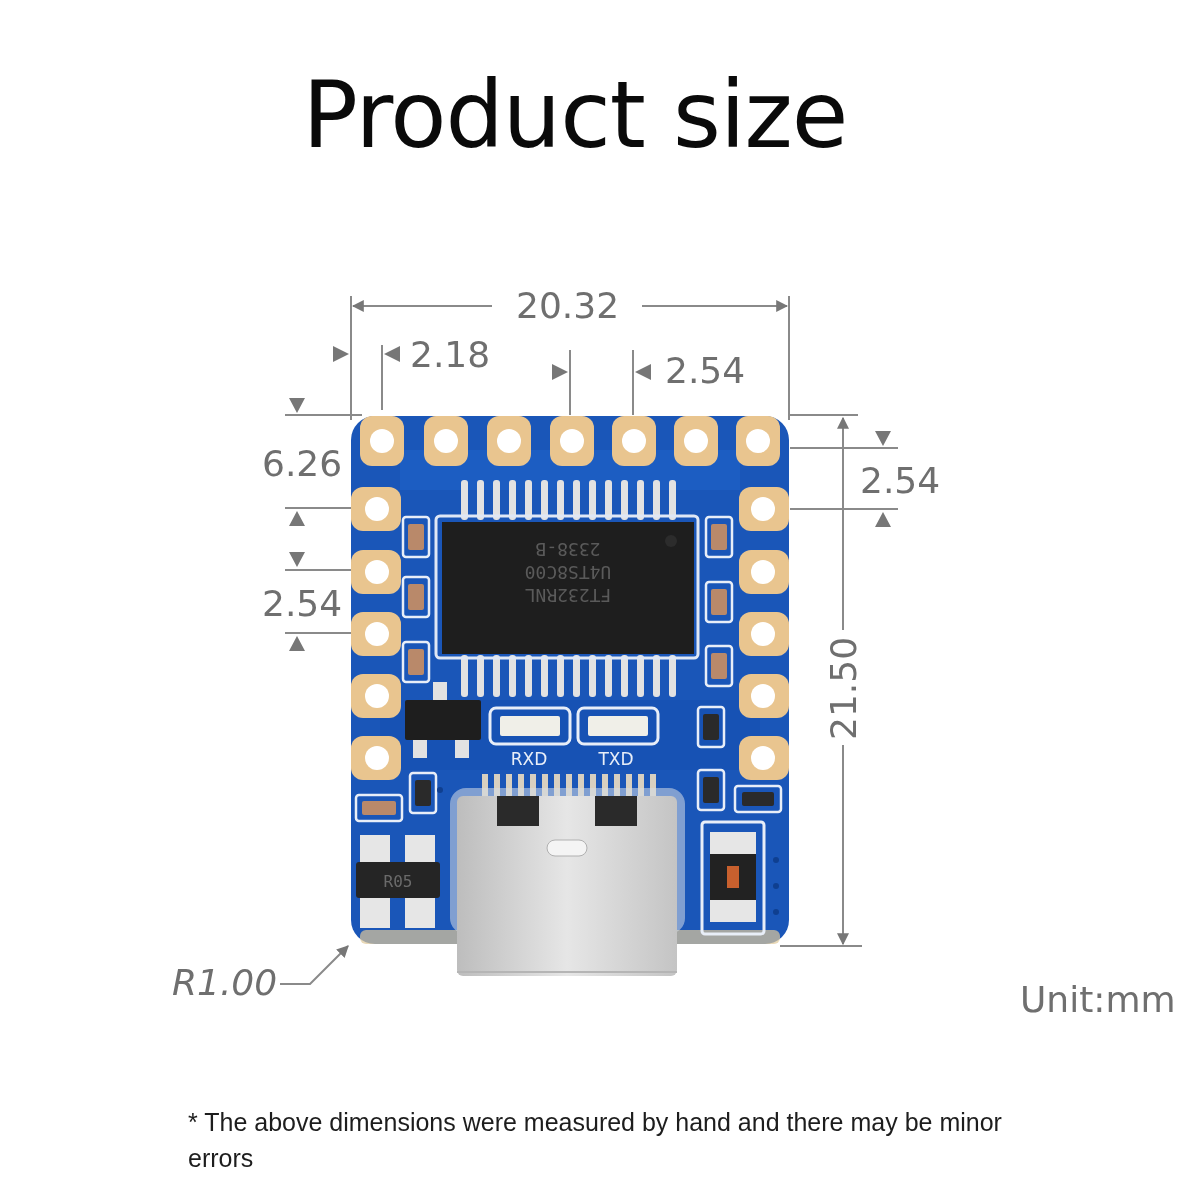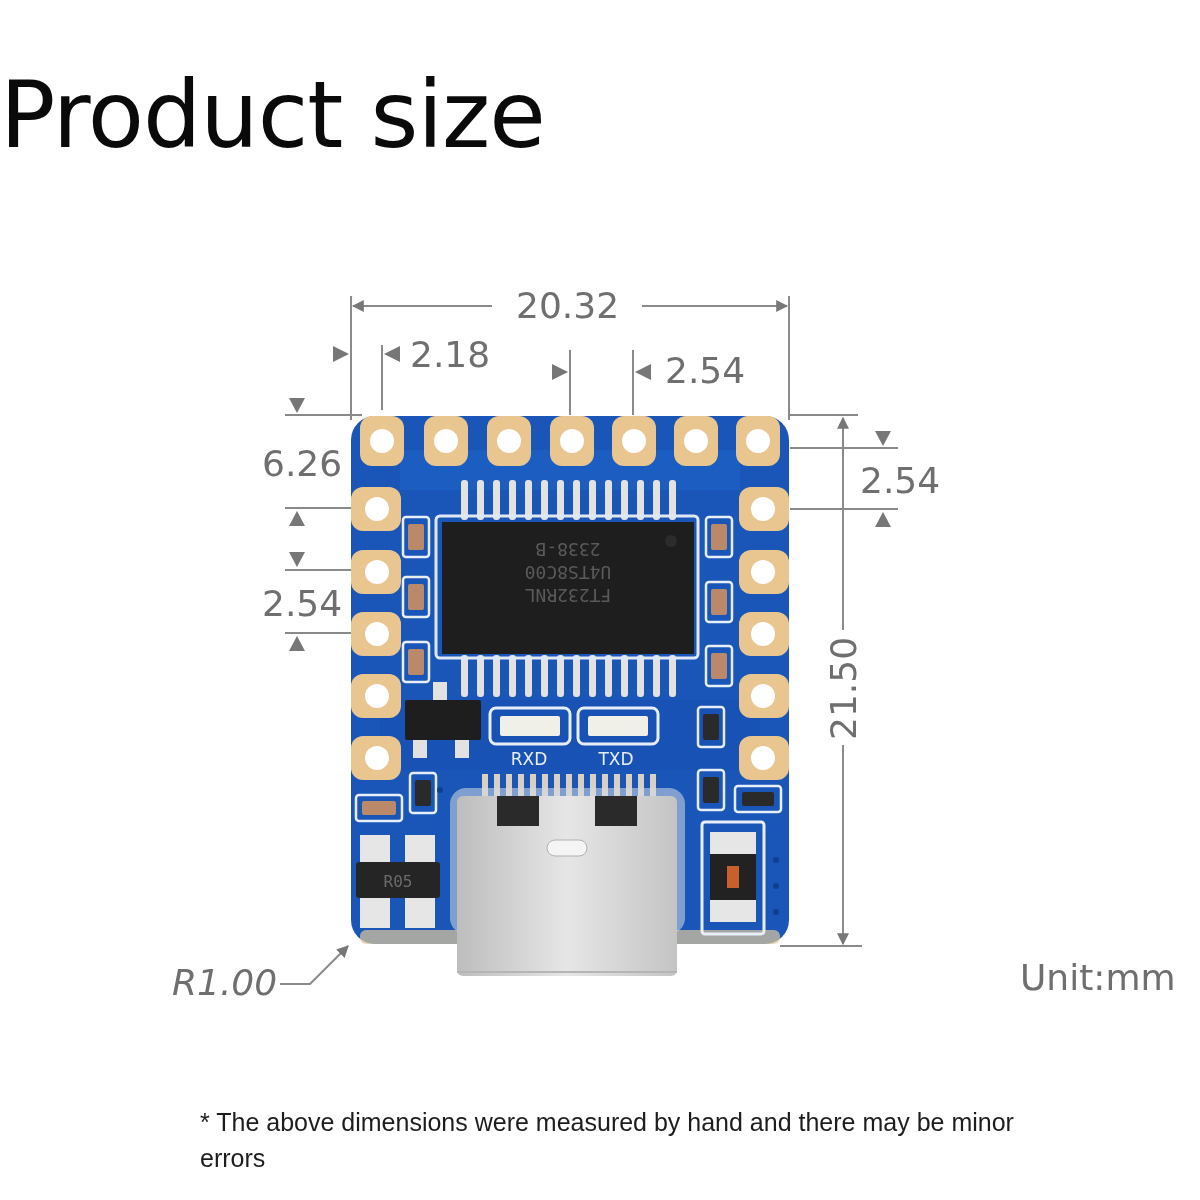--- a/index.html
+++ b/index.html
@@ -1,19 +1,19 @@
 <!DOCTYPE html>
 <html><head>
 <meta charset="utf-8">
 <style>
   html,body{margin:0;padding:0;background:#ffffff;}
   body{width:1200px;height:1200px;position:relative;overflow:hidden;font-family:"Liberation Sans",sans-serif;}
-  .title{position:absolute;left:0;top:62px;width:1150px;text-align:left;font-family:"DejaVu Sans",sans-serif;font-size:92px;color:#0a0a0a;letter-spacing:-1px;}
+  .title{position:absolute;left:0;top:62px;width:1150px;text-align:center;font-family:"DejaVu Sans",sans-serif;font-size:92px;color:#0a0a0a;letter-spacing:-1px;}
   .dim{position:absolute;font-family:"DejaVu Sans",sans-serif;color:#6f6f6f;font-size:36px;line-height:1;}
-  .note{position:absolute;left:188px;top:1104px;width:880px;font-family:"Liberation Sans",sans-serif;font-size:25px;line-height:36px;color:#1d1d1d;margin-left:12px;}
+  .note{position:absolute;left:188px;top:1104px;width:880px;font-family:"Liberation Sans",sans-serif;font-size:25px;line-height:36px;color:#1d1d1d;}
   svg{position:absolute;left:0;top:0;}
 </style>
 </head>
 <body>
 
 <div class="title">Product size</div>
 
 <svg width="1200" height="1200" viewBox="0 0 1200 1200">
   <defs>
     <marker id="arr" viewBox="0 0 10 10" refX="9" refY="5" markerWidth="6" markerHeight="6" orient="auto-start-reverse">
@@ -274,15 +274,15 @@
 </svg>
 
 <div class="dim" style="left:516px;top:288px;">20.32</div>
 <div class="dim" style="left:410px;top:337px;">2.18</div>
 <div class="dim" style="left:665px;top:353px;">2.54</div>
 <div class="dim" style="left:262px;top:446px;">6.26</div>
 <div class="dim" style="left:262px;top:586px;">2.54</div>
 <div class="dim" style="left:860px;top:463px;">2.54</div>
 <div class="dim" style="left:797px;top:675px;transform:rotate(-90deg);transform-origin:center;width:94px;text-align:center;">21.50</div>
 <div class="dim" style="left:172px;top:965px;font-style:italic;">R1.00</div>
-<div class="dim" style="left:1020px;top:960px;">Unit:mm</div>
+<div class="dim" style="left:1020px;top:982px;">Unit:mm</div>
 
 <div class="note">* The above dimensions were measured by hand and there may be minor errors</div>
 
 </body></html>

